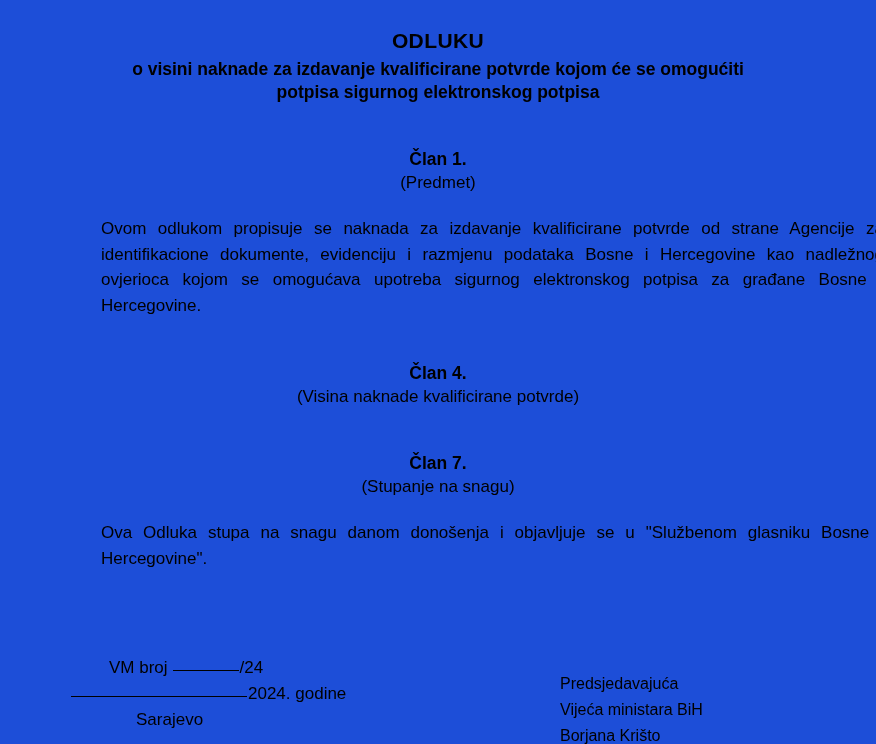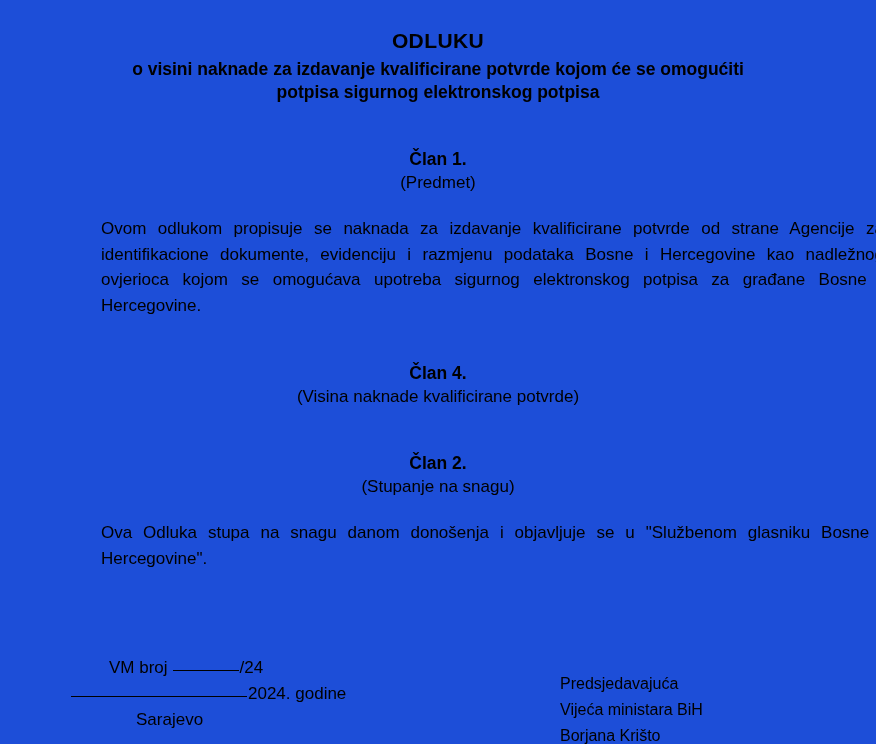--- a/index.html
+++ b/index.html
@@ -137,21 +137,21 @@
   <div class="body-wrap">
     <p class="body-par">Ovom odlukom propisuje se naknada za izdavanje kvalificirane potvrde od strane Agencije za identifikacione dokumente, evidenciju i razmjenu podataka Bosne i Hercegovine kao nadležnog ovjerioca kojom se omogućava upotreba sigurnog elektronskog potpisa za građane Bosne i Hercegovine.</p>
   </div>
 
   <div class="article">
     <div class="article-title">Član 4.</div>
     <div class="article-sub">(Visina naknade kvalificirane potvrde)</div>
   </div>
 
   <div class="article">
-    <div class="article-title">Član 2.</div>
+    <div class="article-title">Član 7.</div>
     <div class="article-sub">(Stupanje na snagu)</div>
   </div>
   <div class="body-wrap">
     <p class="body-par">Ova Odluka stupa na snagu danom donošenja i objavljuje se u "Službenom glasniku Bosne i Hercegovine".</p>
   </div>
 
   <div class="sign-area">
 
     <div class="sign-left">
       <div class="sign-row-1"><span>VM broj</span><span class="rule rule-short"></span><span>/24</span></div>

